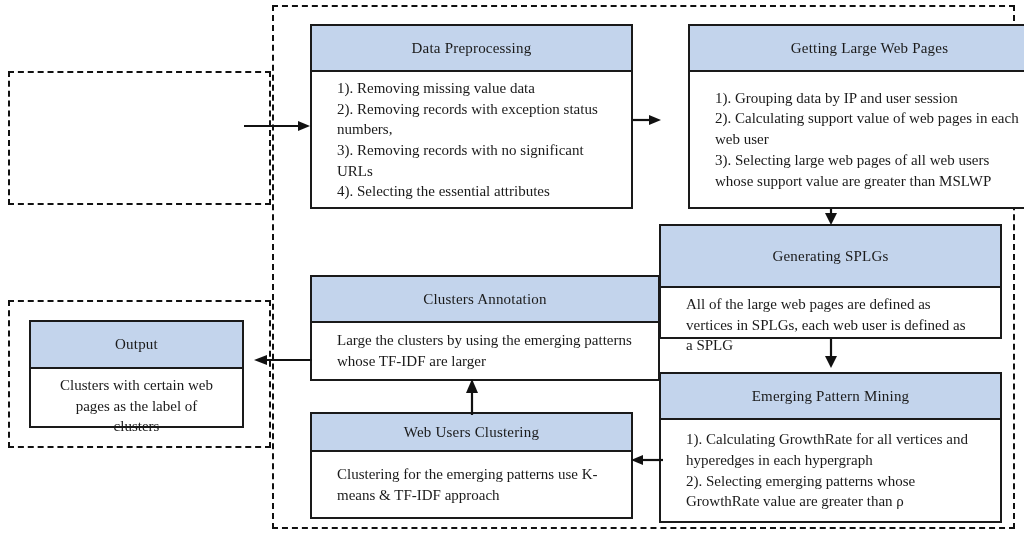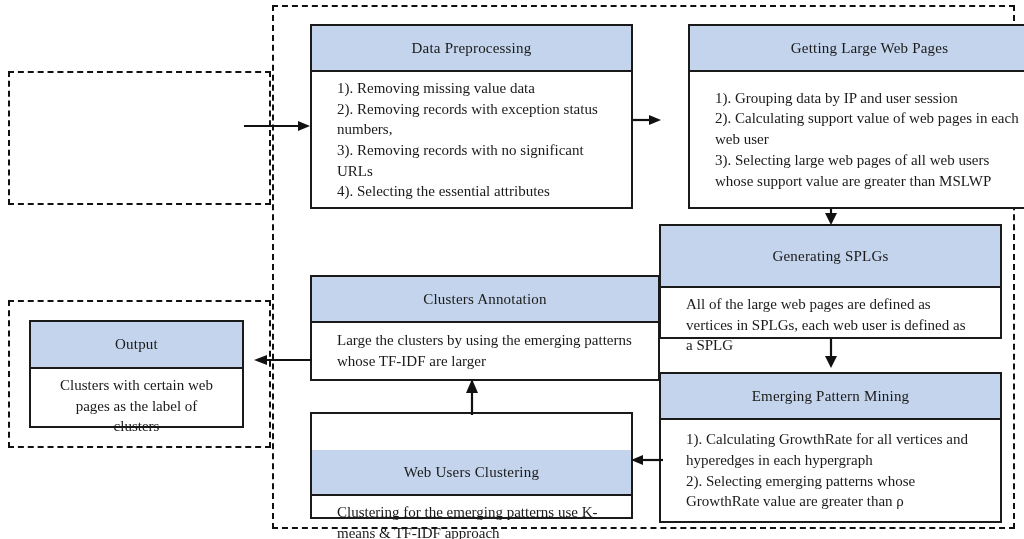--- a/index.html
+++ b/index.html
@@ -110,21 +110,21 @@
 3). Removing records with no significant URLs
 4). Selecting the essential attributes</div>
   </div>
 
   <div class="node" style="left:310px; top:275px; width:350px; height:106px;">
     <div class="node-header" style="height:46px;">Clusters Annotation</div>
     <div class="node-body left">Large the clusters by using the emerging patterns whose TF-IDF are larger</div>
   </div>
 
   <div class="node" style="left:310px; top:412px; width:323px; height:107px;">
-    <div class="node-header" style="height:46px;margin-top:36px;">Web Users Clustering</div>
+    <div class="node-header" style="height:38px;">Web Users Clustering</div>
     <div class="node-body left">Clustering  for the emerging  patterns use K-means &amp; TF-IDF approach</div>
   </div>
 
   <div class="node" style="left:688px; top:24px; width:363px; height:185px;">
     <div class="node-header" style="height:46px;">Getting Large Web Pages</div>
     <div class="node-body left">1). Grouping data by IP and user session
 2). Calculating  support value  of web pages in each web user
 3). Selecting large  web pages of all  web users whose support value  are greater than MSLWP</div>
   </div>
 

